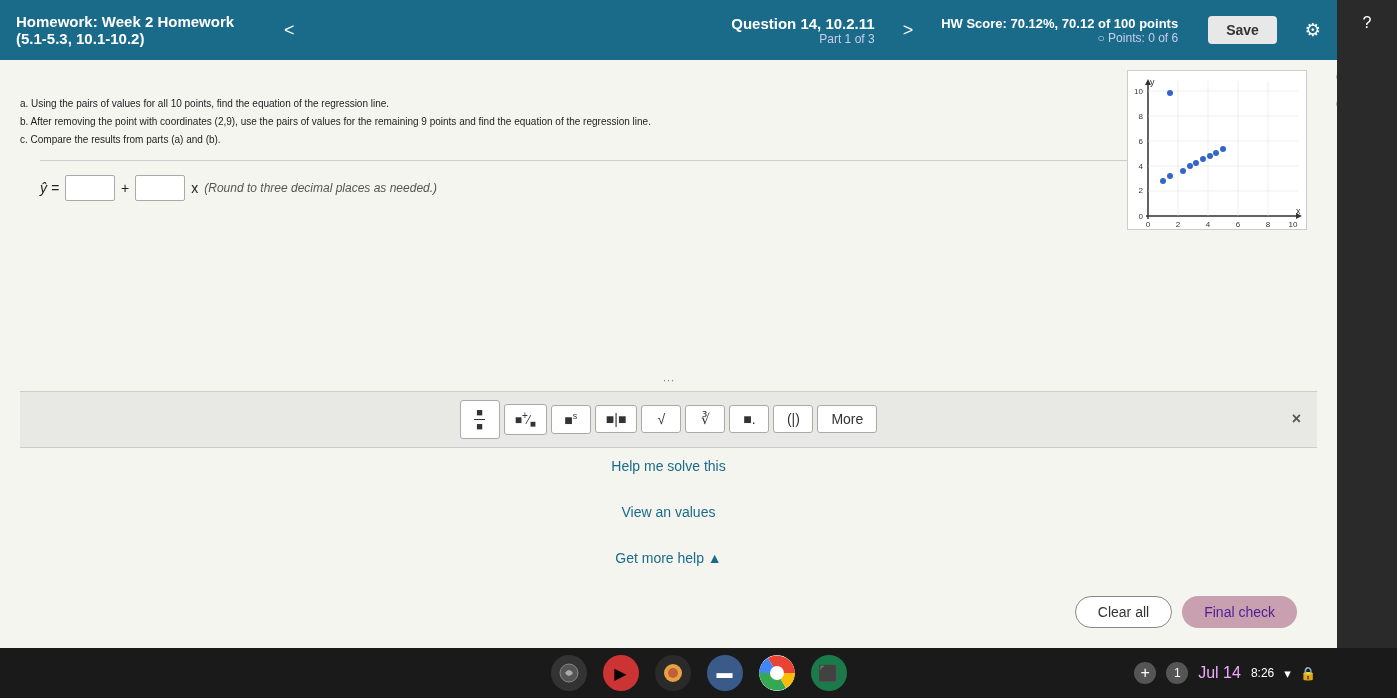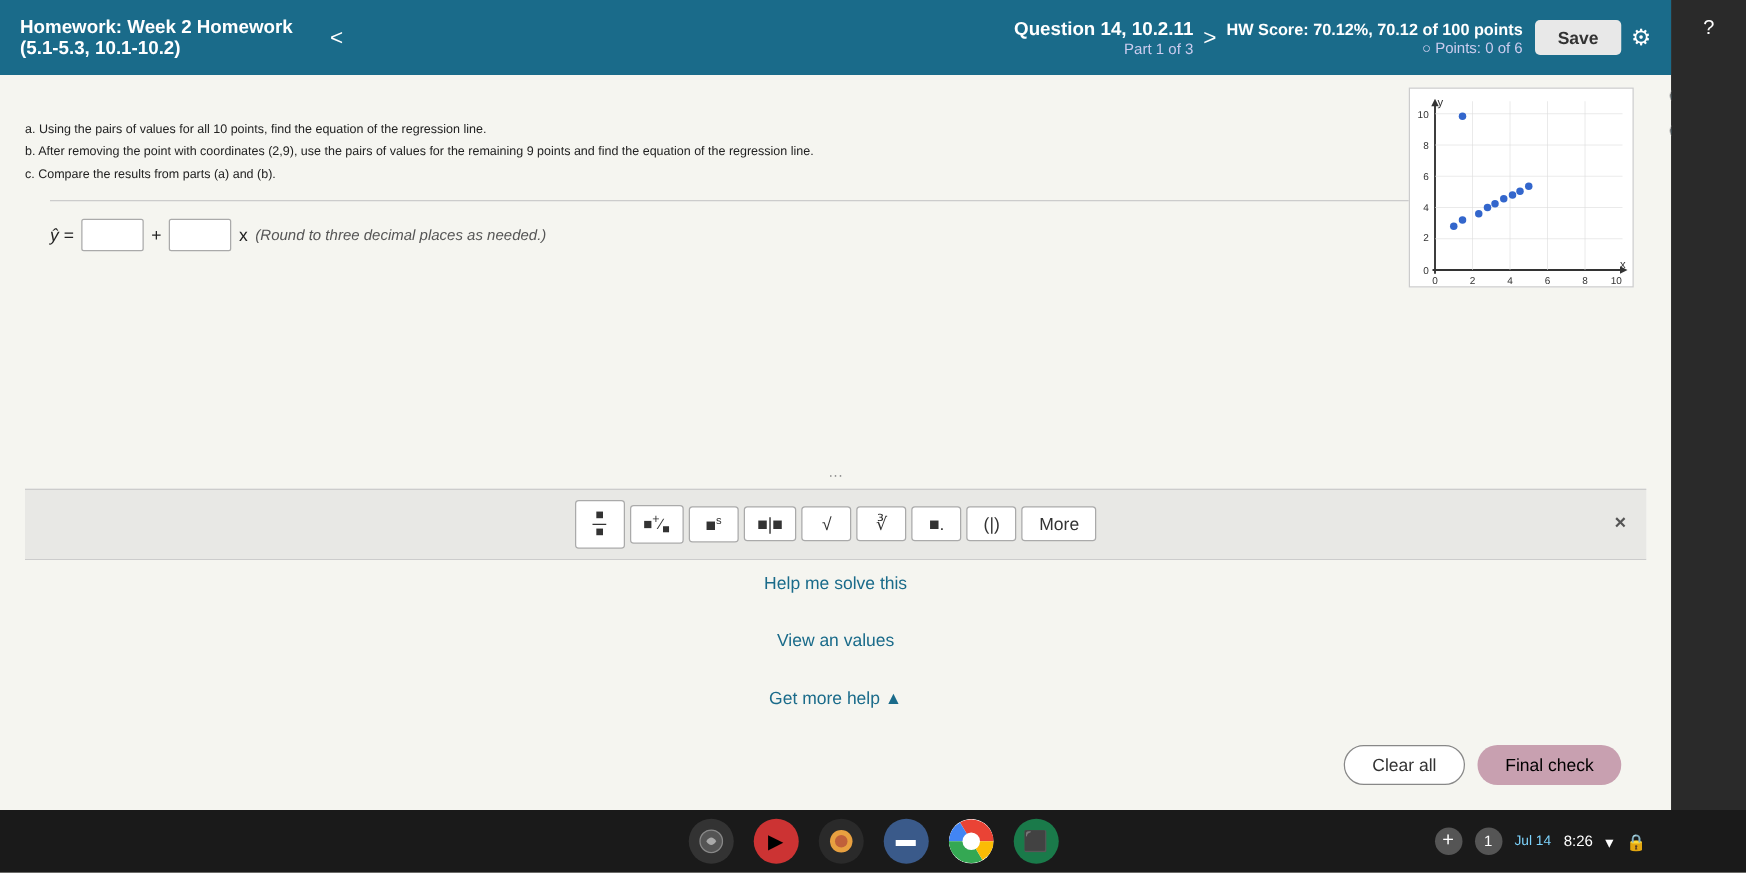--- a/index.html
+++ b/index.html
@@ -24,20 +24,21 @@
       flex-direction: column;
     }
 
     
     .header-bar {
       background: #1a6b8a;
       color: white;
       display: flex;
       align-items: center;
       padding: 8px 16px;
+      gap: 20px;
       min-height: 60px;
     }
 
     .header-title {
       font-size: 15px;
       font-weight: bold;
       color: white;
       flex: 0 0 auto;
       max-width: 240px;
     }
@@ -276,21 +277,21 @@
       color: #333;
     }
 
     .final-check-btn {
       background: #c8a0b0;
       border: none;
       border-radius: 20px;
       padding: 7px 22px;
       font-size: 14px;
       cursor: pointer;
-      color: #000000;
+      color: #4c1d95;
     }
 
     
     .taskbar {
       position: absolute;
       bottom: 0;
       left: 0;
       right: 0;
       height: 50px;
       background: #1a1a1a;
@@ -580,18 +581,18 @@
       <circle cx="18" cy="18" r="7" fill="white"></circle>
     </svg>
   </div>
   <div class="taskbar-icon sheets" style="background:#1a7a4a; border-radius:50%; width:36px; height:36px; display:flex; align-items:center; justify-content:center; font-size:16px; color:white;">
     ⬛
   </div>
 
   <div class="taskbar-right">
     <div class="taskbar-add">+</div>
     <div class="taskbar-num">1</div>
-    <span style="color:#7dd3fc; font-size:11px;">Jul 14</span>
+    <span style="color:#f0abfc; font-size:16px;">Jul 14</span>
     <span style="color:white; font-size:12px;text-align:right;">8:26</span>
     <span style="color:white;">▾</span>
     <span style="color:white;">🔒</span>
   </div>
 </div>
 
 </body></html>

